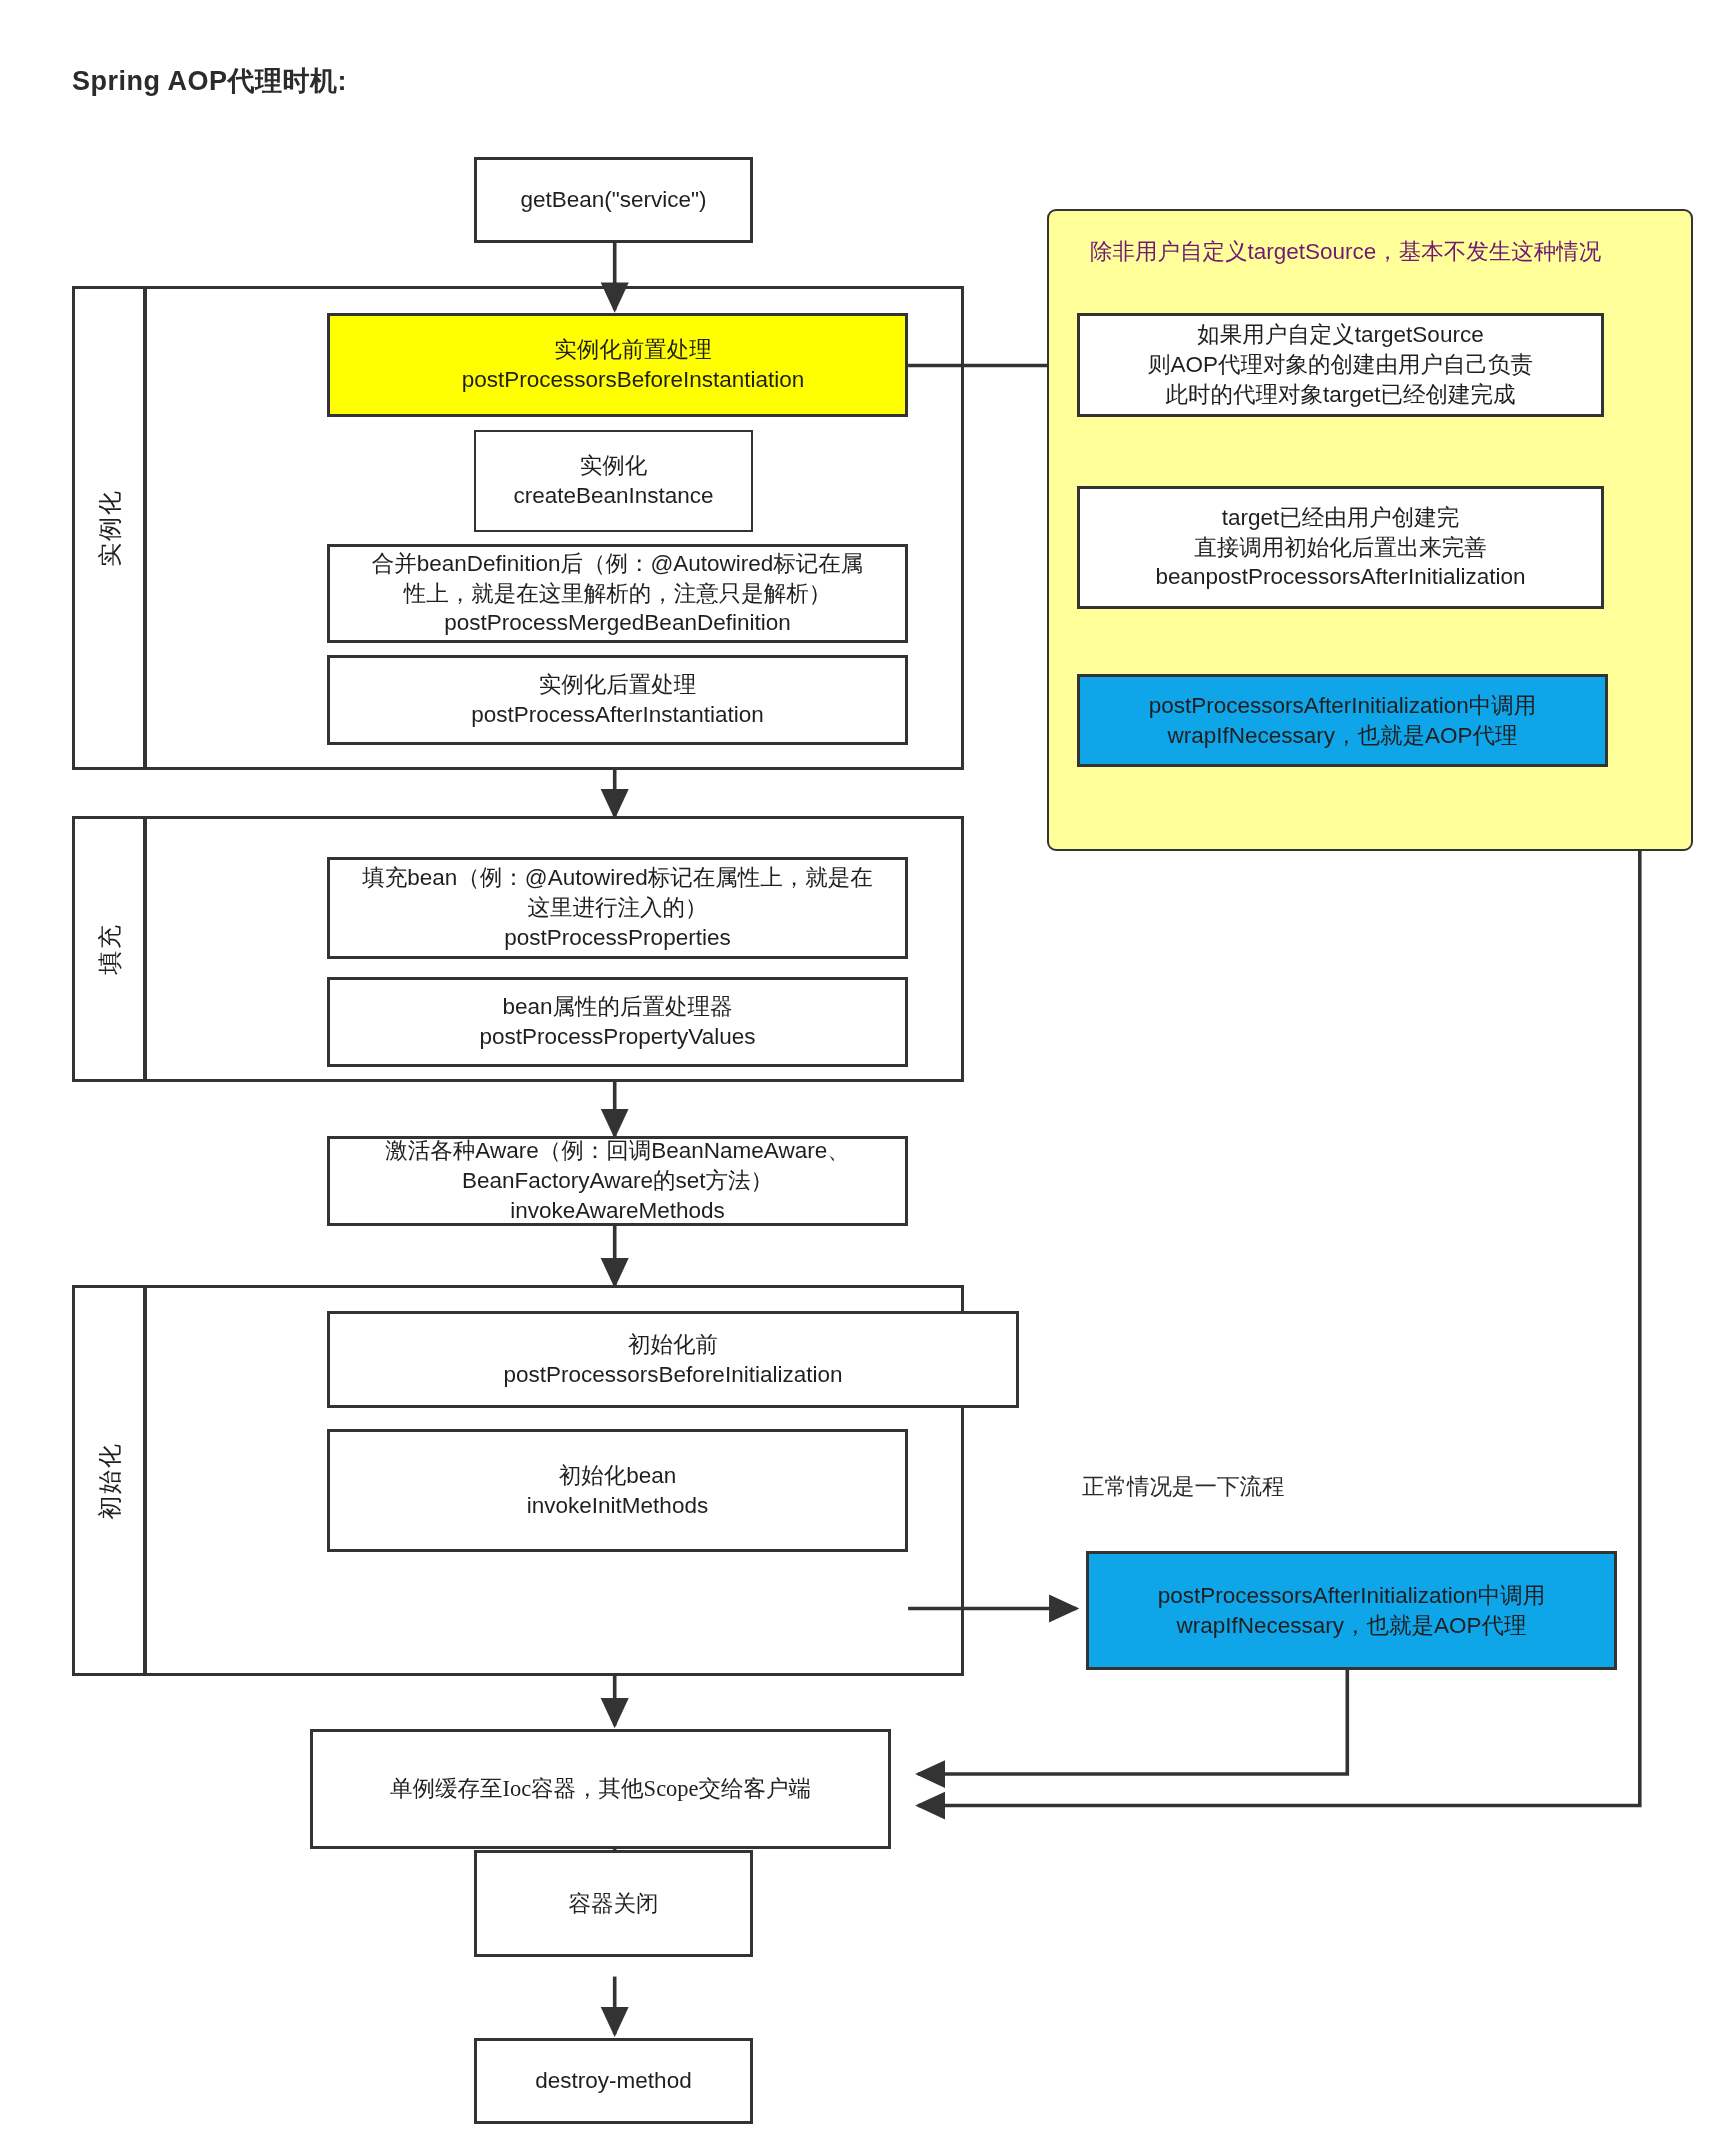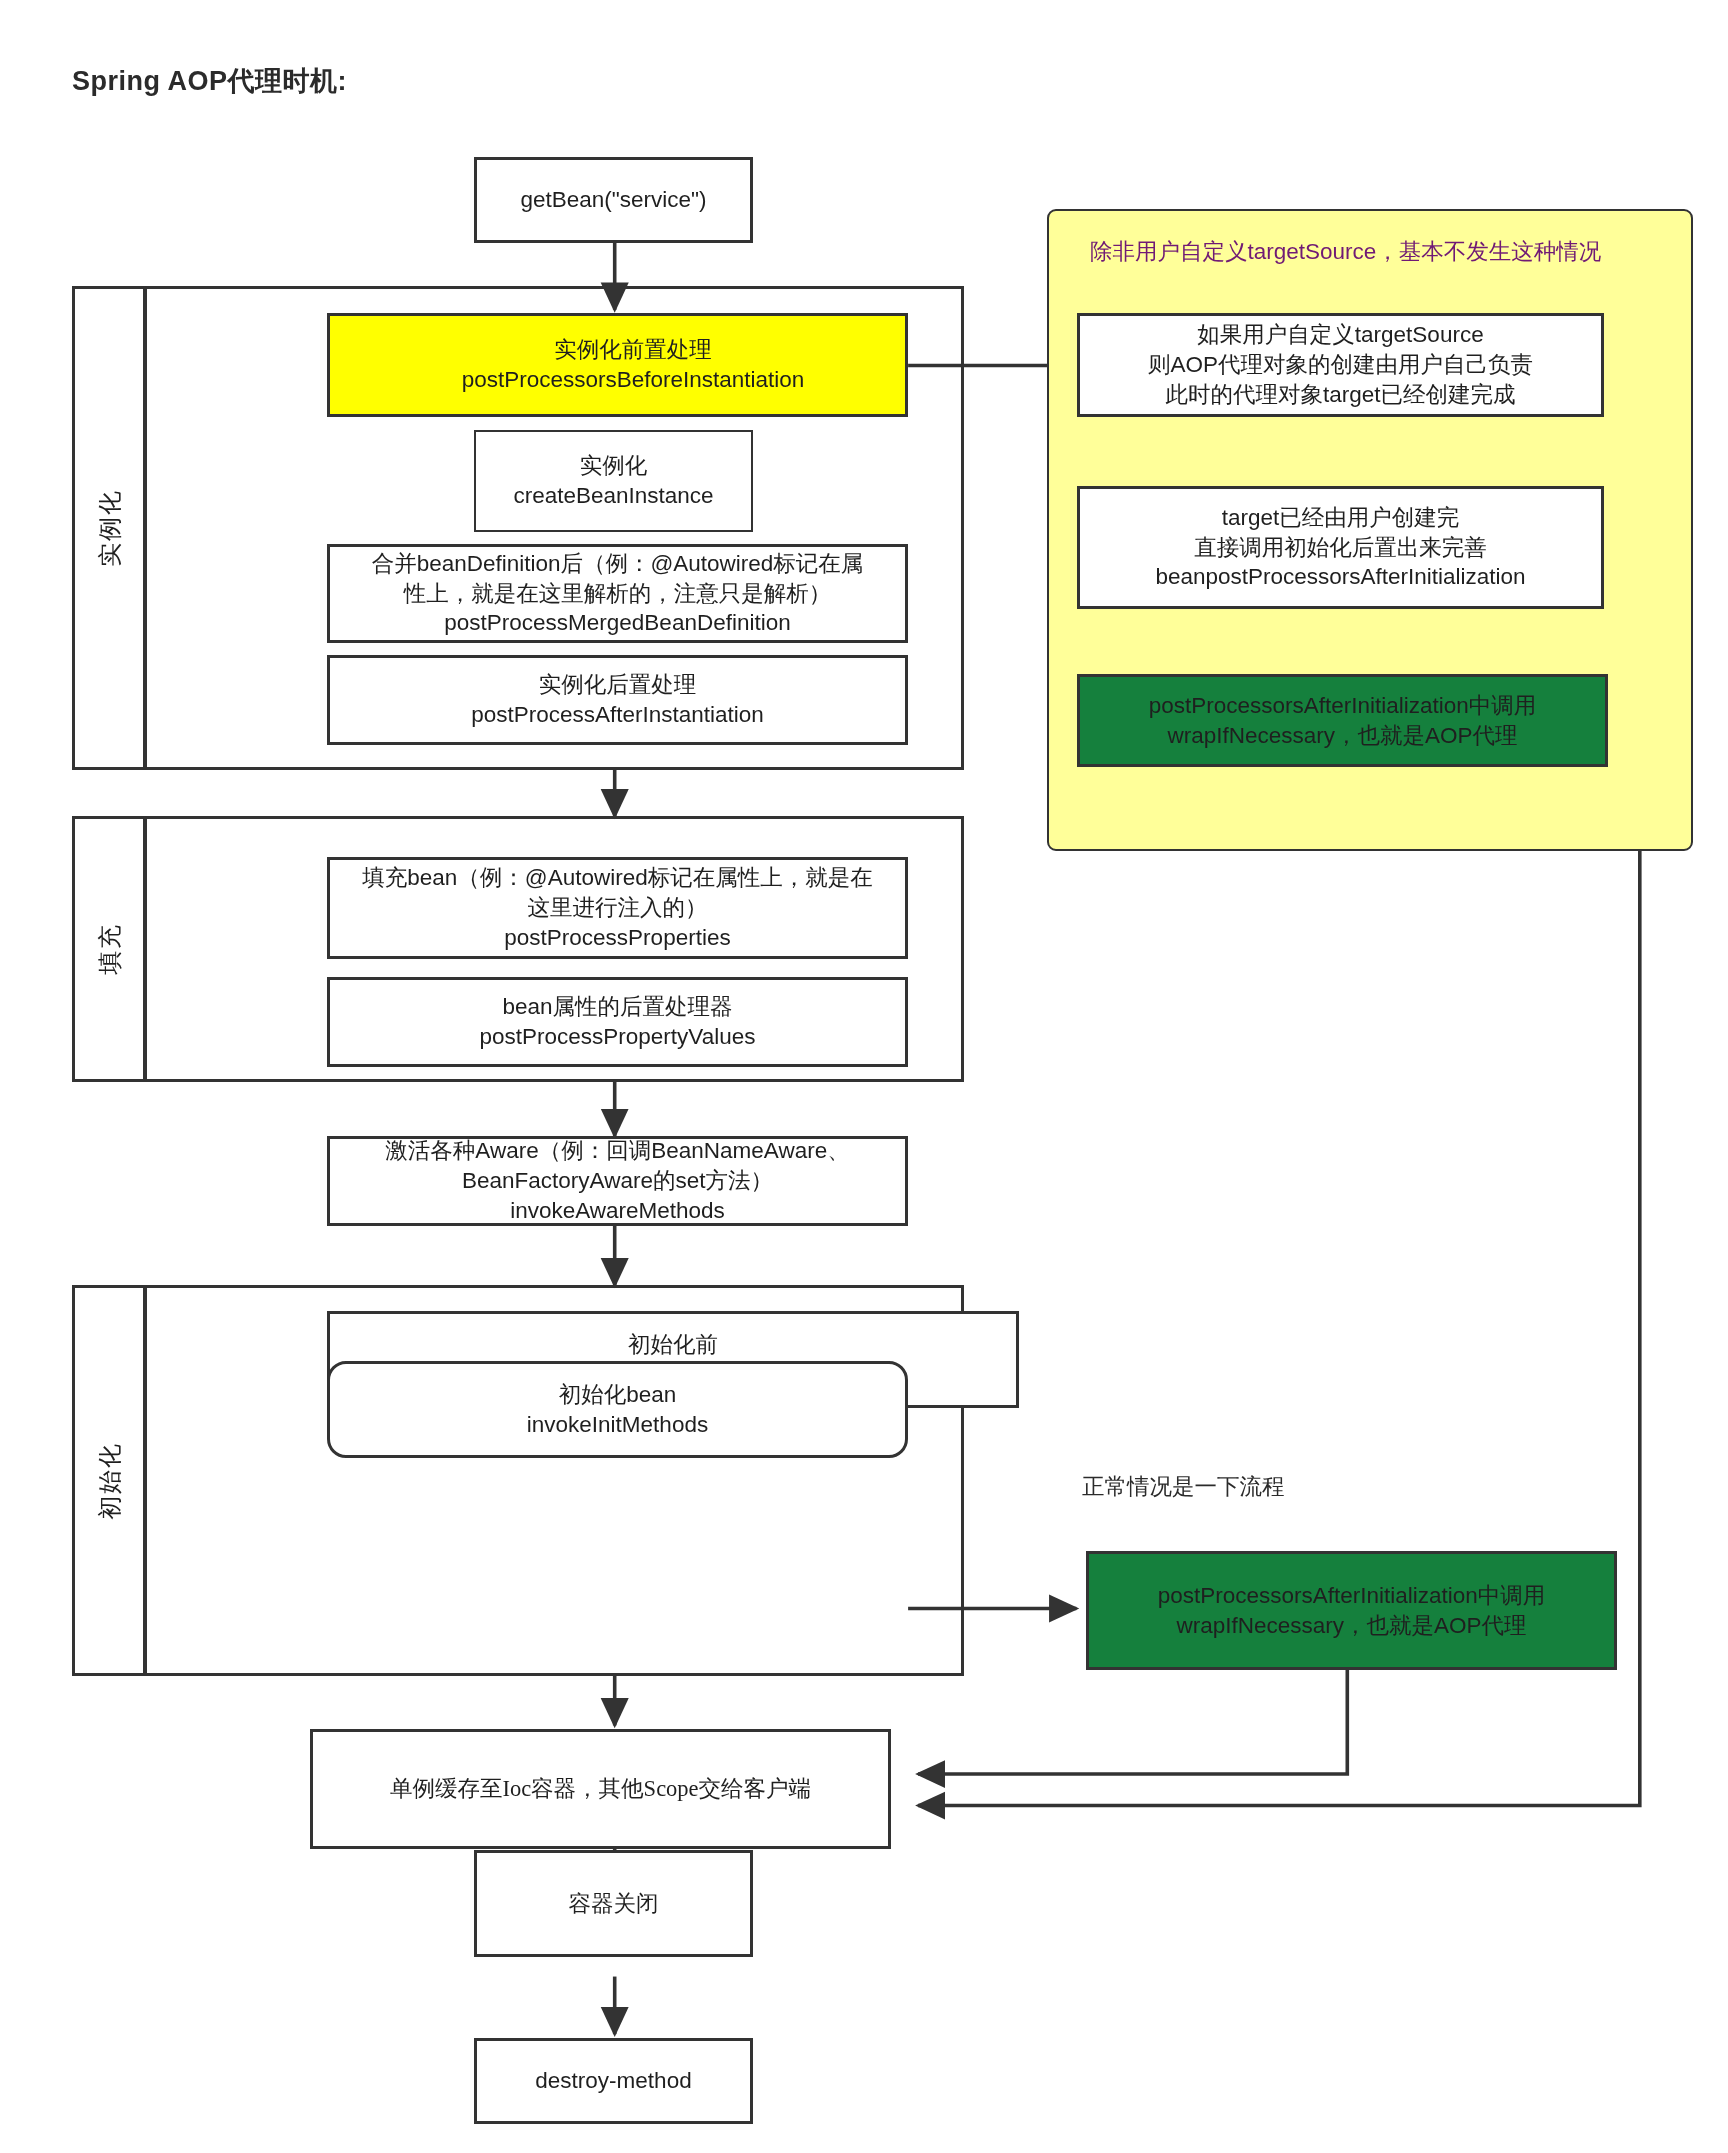--- a/index.html
+++ b/index.html
@@ -15,21 +15,21 @@
   }
   .node{
     position:absolute;box-sizing:border-box;
     display:flex;align-items:center;justify-content:center;
     text-align:center;line-height:1.32;
     font-size:22.5px;color:#1f1f1f;
     border:3.6px solid #333333;background:#ffffff;
     padding:3.6px 9px;
   }
   .node.yellow{background:#ffff00;padding-left:40px;}
-  .node.red{background:#15803d;}
+  .node.red{background:#0ea5e9;}
   .node.thin{border-width:2.7px;}
   .swim{
     position:absolute;box-sizing:border-box;
     border:3.6px solid #333333;background:transparent;
   }
   .swimlabel{
     position:absolute;box-sizing:border-box;
     border:3.6px solid #333333;background:#ffffff;
     display:flex;align-items:center;justify-content:center;
   }
@@ -126,21 +126,21 @@
 
   <div class="node" style="left:327px;top:1136px;width:581px;height:90px;">激活各种Aware（例：回调BeanNameAware、<br>BeanFactoryAware的set方法）<br>invokeAwareMethods</div>
 
   <div class="swimlabel" style="left:72px;top:1285px;width:75px;height:391px;">
     <span>初始化</span>
   </div>
   <div class="swim" style="left:143px;top:1285px;width:821px;height:391px;"></div>
 
   <div class="node" style="left:327px;top:1311px;width:692px;height:97px;">初始化前<br>postProcessorsBeforeInitialization</div>
 
-  <div class="node" style="left:327px;top:1361px;width:581px;height:97px;border-radius:19px;">初始化bean<br>invokeInitMethods</div>
+  <div class="node" style="left:327px;top:1429px;width:581px;height:123px;">初始化bean<br>invokeInitMethods</div>
 
 
   <div class="note" style="left:1082px;top:1471px;">正常情况是一下流程</div>
 
   <div class="node red" style="left:1086px;top:1551px;width:531px;height:119px;">postProcessorsAfterInitialization中调用<br>wrapIfNecessary，也就是AOP代理</div>
 
   <div class="node" style="left:310px;top:1729px;width:581px;height:120px;font-family:Liberation Serif, serif;">单例缓存至Ioc容器，其他Scope交给客户端</div>
 
   <div class="node" style="left:474px;top:1850px;width:279px;height:107px;">容器关闭</div>
 

